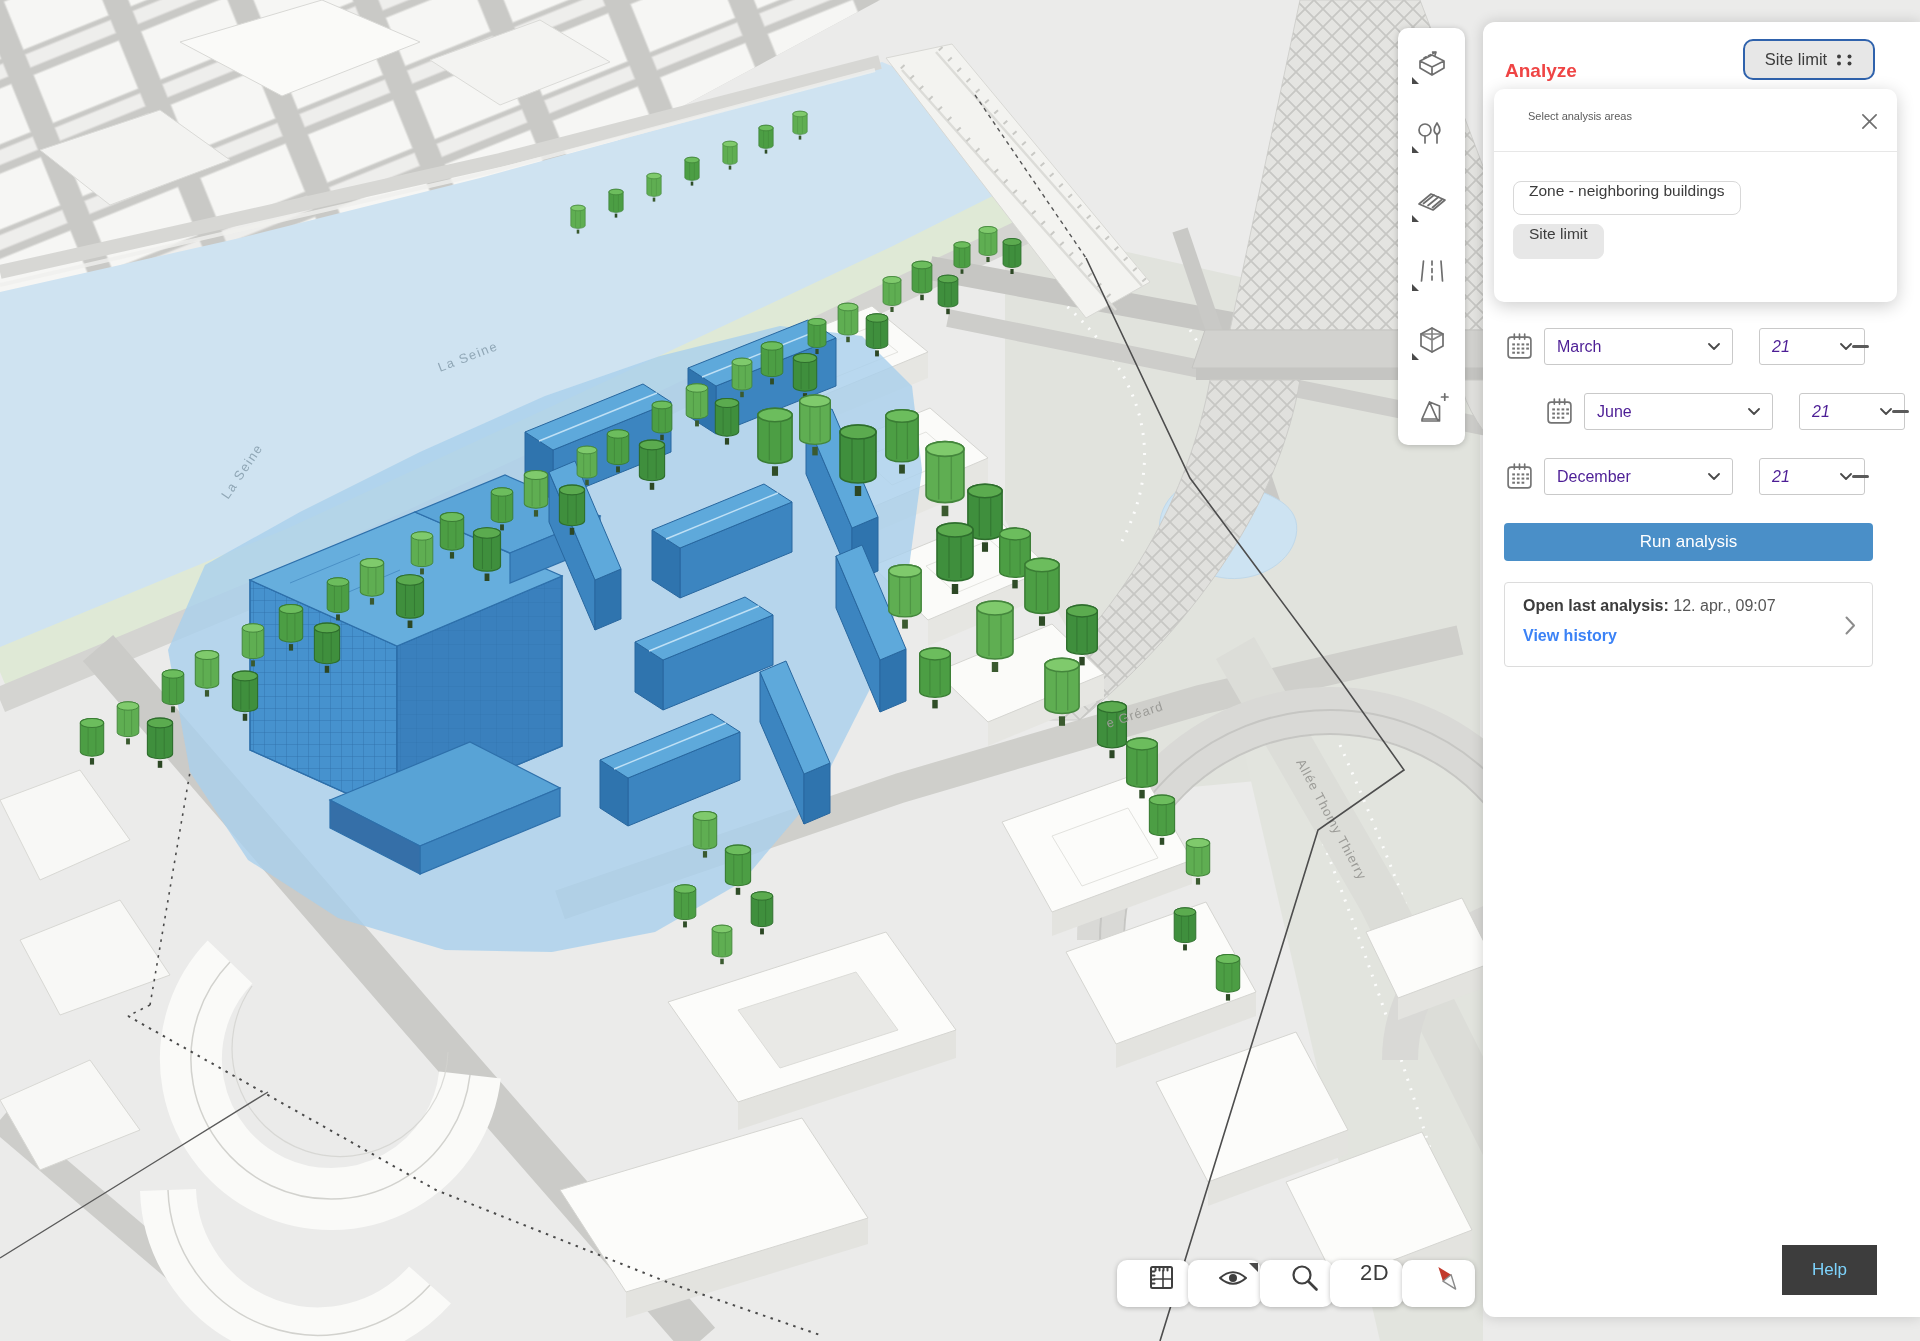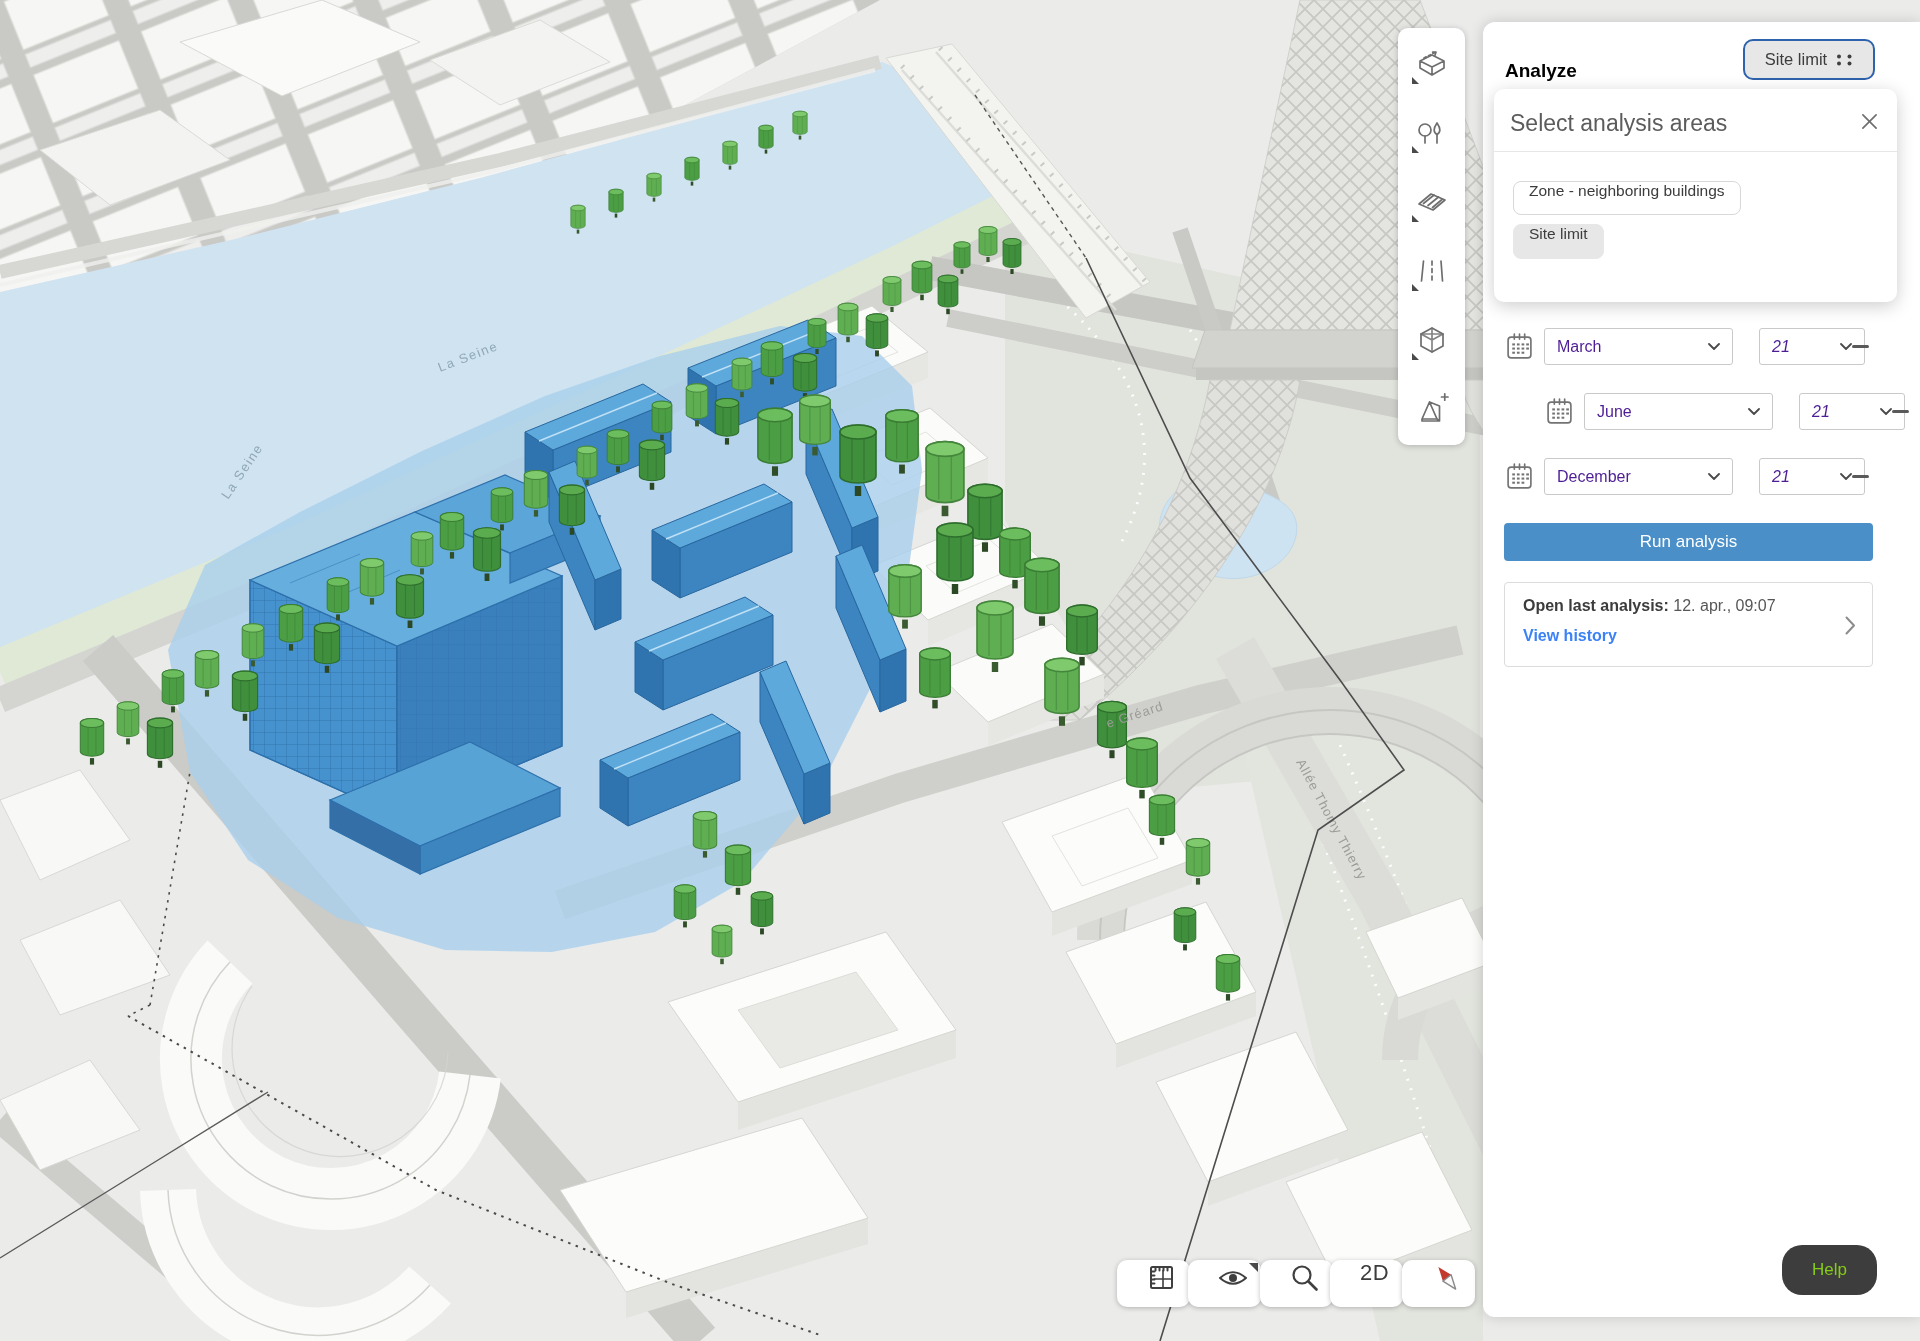--- a/index.html
+++ b/index.html
@@ -20,29 +20,29 @@
   
   .bbtn{position:absolute;top:1260px;width:57px;height:47px;background:#fff;border-radius:10px;
     box-shadow:0 1px 5px rgba(0,0,0,.25);display:flex;justify-content:center;cursor:pointer;padding-left:16px;}
   .bbtn svg{stroke:#3f3f3f;fill:none;stroke-width:2;stroke-linecap:round;stroke-linejoin:round;}
   .bbtn .corner-tr{position:absolute;right:3px;top:3px;width:0;height:0;border-top:9px solid #4a4a4a;border-left:9px solid transparent;}
   .btn-2d{font-size:22px;color:#3c3c3c;font-weight:400;letter-spacing:.5px;}
 
   
   .panel{position:absolute;left:1483px;top:22px;width:437px;height:1295px;background:#fff;
     border-radius:12px 0 0 12px;box-shadow:0 0 14px rgba(0,0,0,.16);}
-  .panel-header{position:absolute;left:22px;top:38px;font-size:19px;font-weight:700;color:#000000;}
+  .panel-header{position:absolute;left:22px;top:38px;font-size:19px;font-weight:700;color:#ef4444;}
   .sitelimit-btn{position:absolute;left:260px;top:17px;width:132px;height:41px;box-sizing:border-box;
     background:#e7e7e7;border:2.5px solid #2f62ac;border-radius:10px;display:flex;align-items:center;
     justify-content:center;gap:9px;cursor:pointer;}
   .sitelimit-btn span{font-size:16.5px;color:#3c3c3c;}
 
   .dialog{position:absolute;left:11px;top:67px;width:403px;height:213px;background:#fff;border-radius:10px;
     box-shadow:0 4px 18px rgba(0,0,0,.20);}
-  .dialog-title{position:absolute;left:16px;top:21px;font-size:23px;color:#5c5c5c;}
+  .dialog-title{position:absolute;left:34px;top:21px;font-size:11px;color:#5c5c5c;}
   .dialog-close{position:absolute;right:18px;top:22px;width:20px;height:20px;display:flex;align-items:center;justify-content:center;cursor:pointer;}
   .dialog-divider{position:absolute;left:0;top:62px;width:100%;height:1px;background:#e7e7e7;}
   .chip{position:absolute;box-sizing:border-box;height:34px;border-radius:8px;display:inline-flex;align-items:flex-start;
     padding:0 15px;font-size:15.5px;color:#3c3c3c;cursor:pointer;white-space:nowrap;}
   .chip-outline{left:19px;top:92px;background:#fff;border:1px solid #d8d8d8;}
   .chip-gray{left:19px;top:135px;background:#e7e7e7;border:1px solid #e7e7e7;height:35px;}
 
   .date-row{position:absolute;left:0;width:100%;height:37px;}
   .cal-icon{position:absolute;left:22px;top:4px;}
   .sel{position:absolute;box-sizing:border-box;height:37px;background:#fff;border:1px solid #c9c9c9;border-radius:3px;
@@ -54,22 +54,22 @@
   .run-btn{position:absolute;left:21px;top:501px;width:369px;height:38px;background:#4a8fc8;border:none;border-radius:4px;
     color:#fff;font-size:17px;font-family:"Liberation Sans",sans-serif;cursor:pointer;}
   .last-card{position:absolute;left:21px;top:560px;width:369px;height:85px;box-sizing:border-box;border:1px solid #dcdcdc;
     border-radius:4px;background:#fff;cursor:pointer;}
   .last-line1{position:absolute;left:18px;top:14px;font-size:16px;color:#3c3c3c;white-space:nowrap;}
   .last-line1 b{font-weight:700;color:#3c3c3c;}
   .last-line1 .ts{color:#565656;}
   .view-history{position:absolute;left:18px;top:44px;font-size:16px;font-weight:700;color:#3b82f6;cursor:pointer;}
   .card-chev{position:absolute;right:16px;top:33px;}
 
-  .help-btn{position:absolute;left:299px;top:1223px;width:95px;height:50px;background:#3d3d3d;border:none;border-radius:20px;
-    color:#84cc16;font-size:17px;font-family:"Liberation Sans",sans-serif;cursor:pointer;}
+  .help-btn{position:absolute;left:299px;top:1223px;width:95px;height:50px;background:#3d3d3d;border:none;border-radius:0;
+    color:#7dd3fc;font-size:17px;font-family:"Liberation Sans",sans-serif;cursor:pointer;}
 </style>
 </head>
 <body>
 
 <div class="stage">
 
 <svg class="map" viewBox="0 0 1920 1341" xmlns="http://www.w3.org/2000/svg">
   <defs>
     <pattern id="fgrid" width="11" height="12" patternUnits="userSpaceOnUse">
       <path d="M0 0H11 M0 0V12" stroke="#2d6da7" stroke-width="1" opacity="0.75" fill="none"></path>

